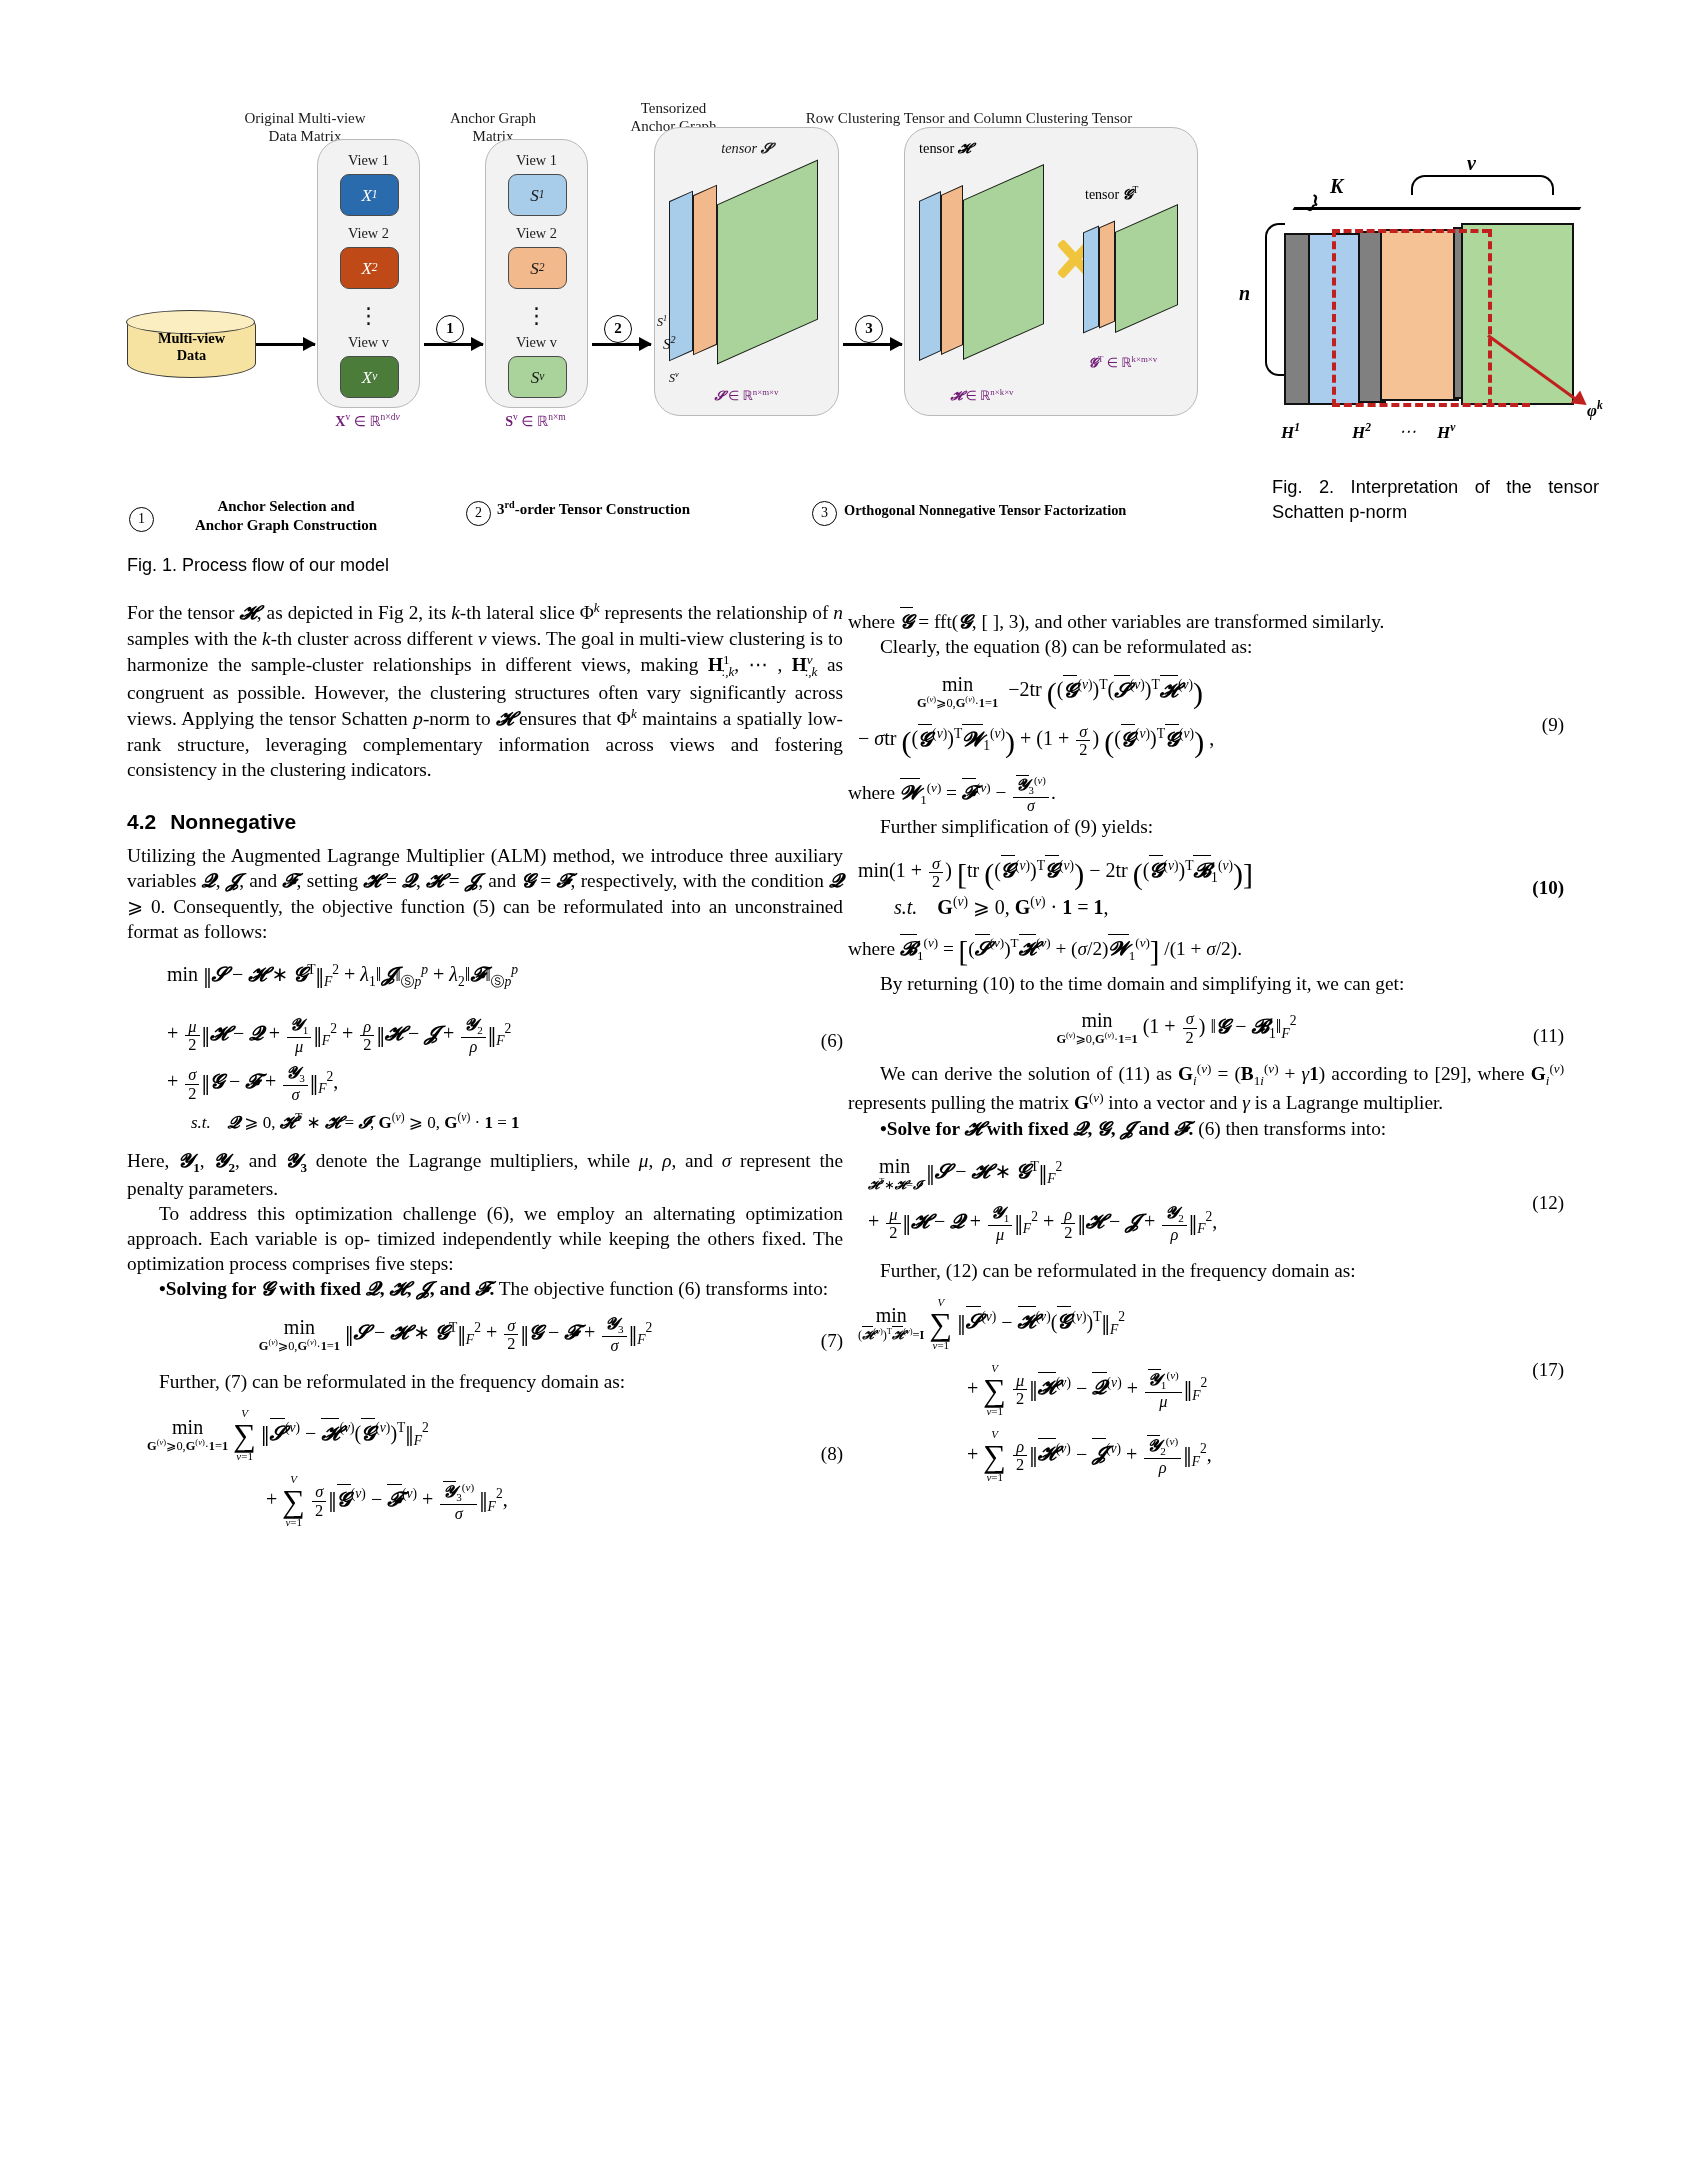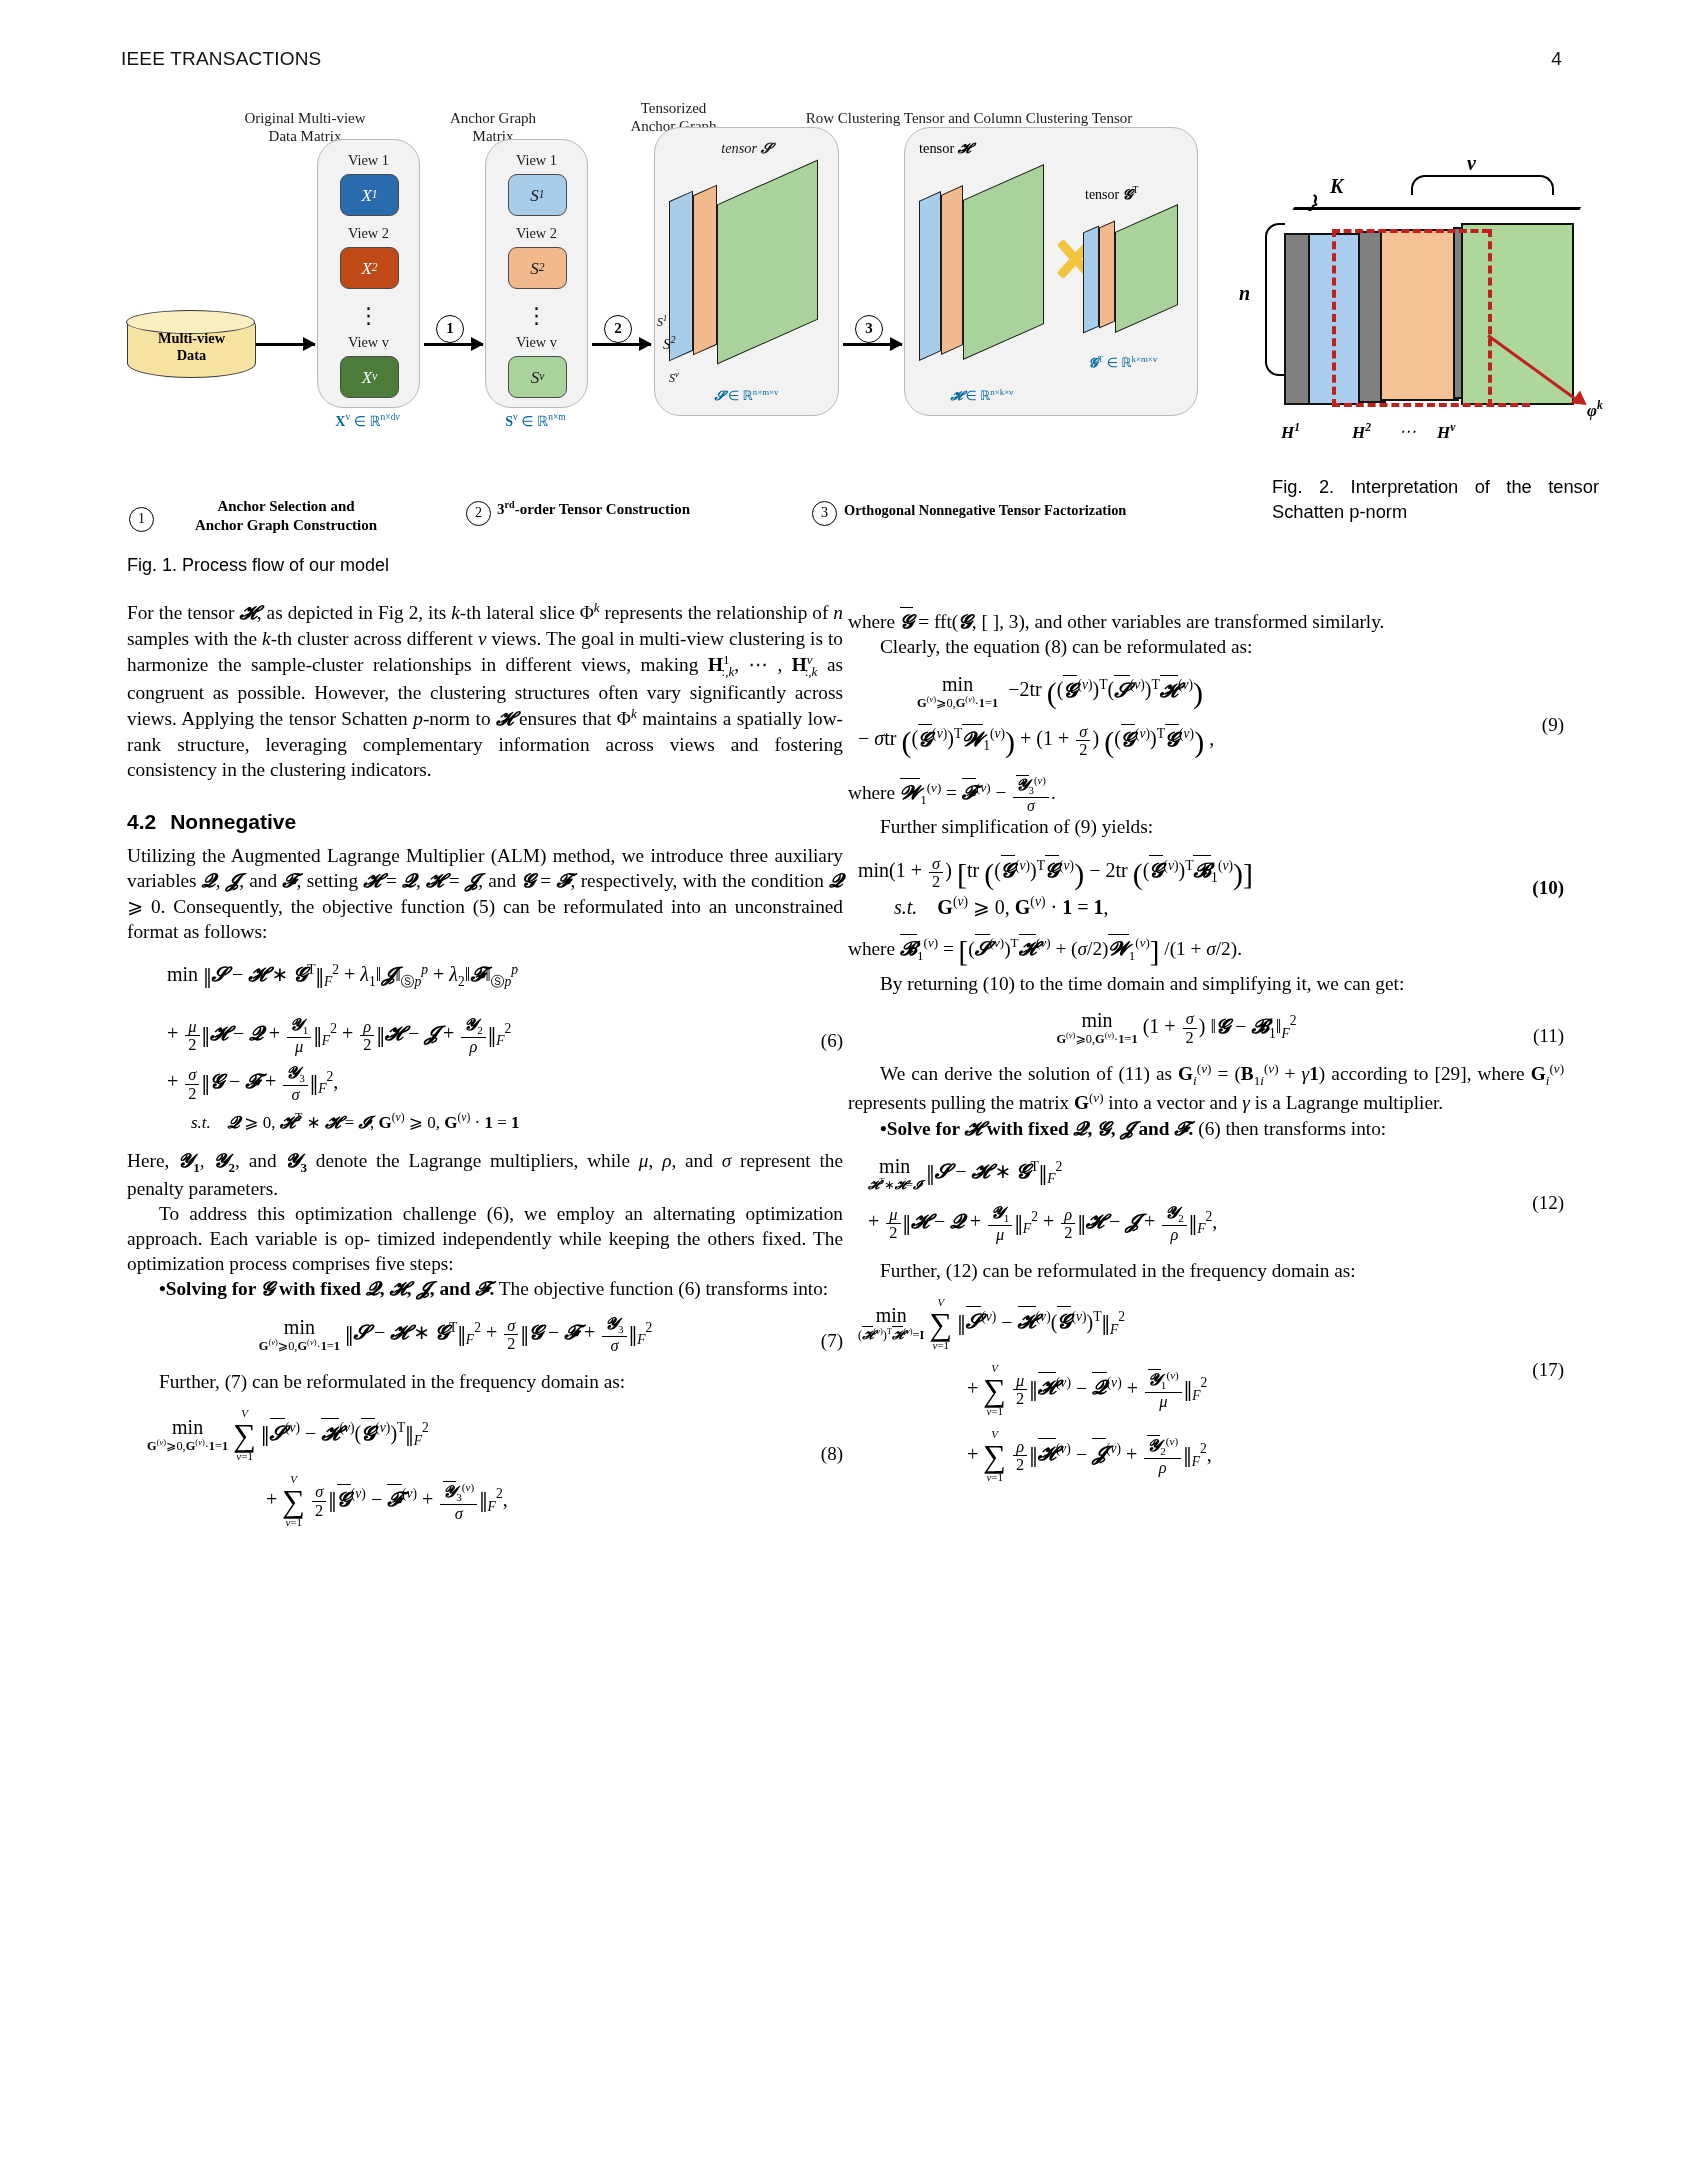--- a/index.html
+++ b/index.html
@@ -82,21 +82,21 @@
     font-size: 22px;
     letter-spacing: 0;
     line-height: .5;
     color: #111;
   }
   .dimlabel {
     position: absolute;
     width: 100%;
     text-align: center;
     font-size: 14px;
-    color: #0369a1;
+    color: #701a75;
   }
 
   
   .cyl {
     position: absolute;
     left: 0; top: 194px;
     width: 127px; height: 65px;
     background: #f7e3a1;
     border: 1.6px solid #3a3a3a;
     border-radius: 50% / 22%;
@@ -301,24 +301,20 @@
   }
   .sum .sg { font-size: 1.6em; display: block; }
   .sum .lim { font-size: .55em; display: block; }
   .ovl { border-top: 1.3px solid #000; padding-top: 1px; display:inline-block; }
 </style>
 </head>
 <body>
 
 <div class="page">
 
-  <div class="runhead">
-    <span class="left">IEEE TRANSACTIONS</span>
-    <span class="right">4</span>
-  </div>
 
   <div class="fig1">
 
     <div class="col-title" style="left:74px; top:-8px; width:208px;">Original Multi-view<br>Data Matrix</div>
     <div class="col-title" style="left:272px; top:-8px; width:188px;">Anchor Graph<br>Matrix</div>
     <div class="col-title" style="left:450px; top:-18px; width:193px;">Tensorized<br>Anchor Graph</div>
     <div class="col-title" style="left:634px; top:-8px; width:416px;">Row Clustering Tensor and Column Clustering Tensor</div>
 
     <div class="cyl">
       <div class="top"></div>

